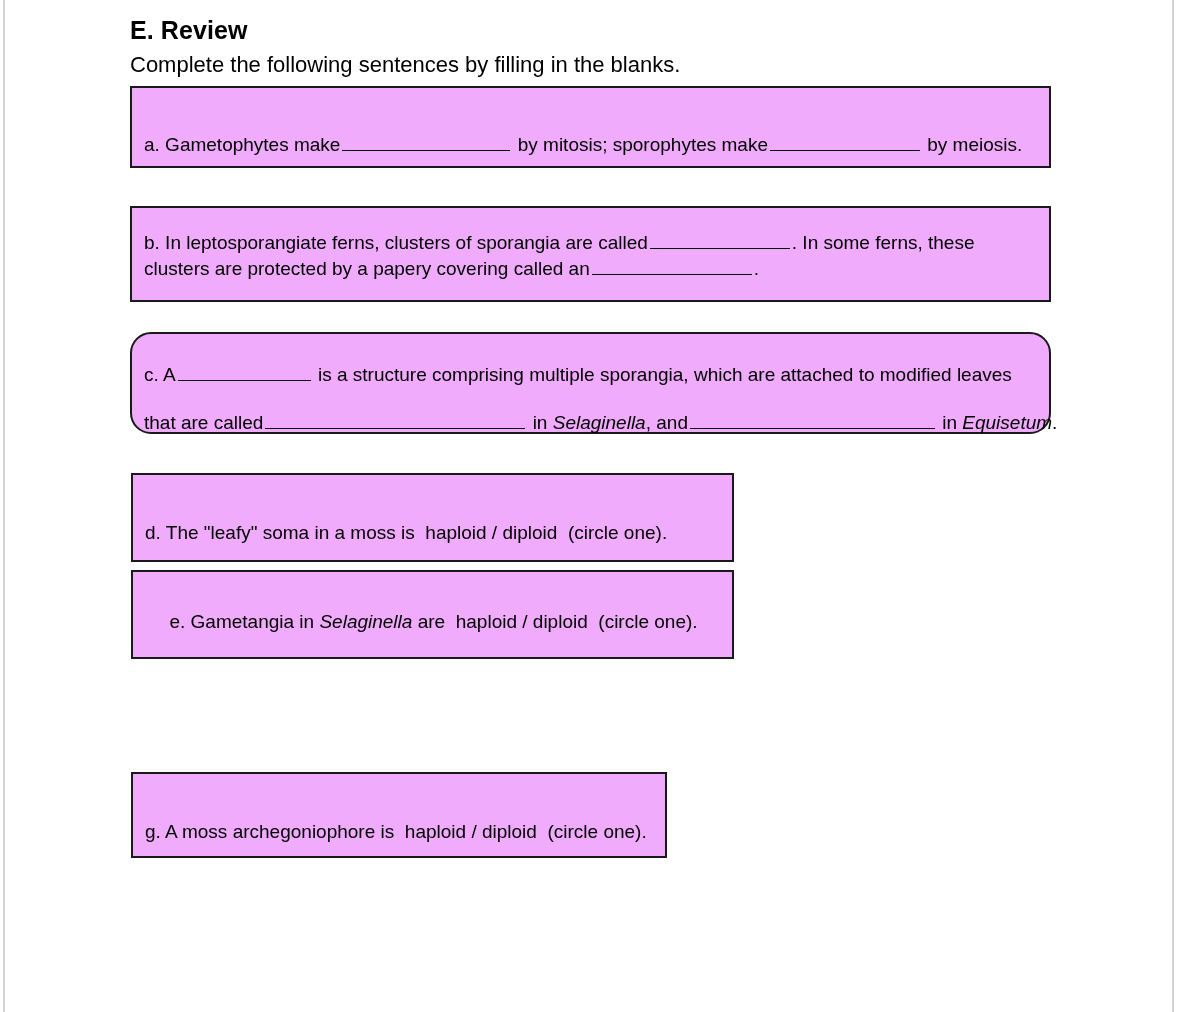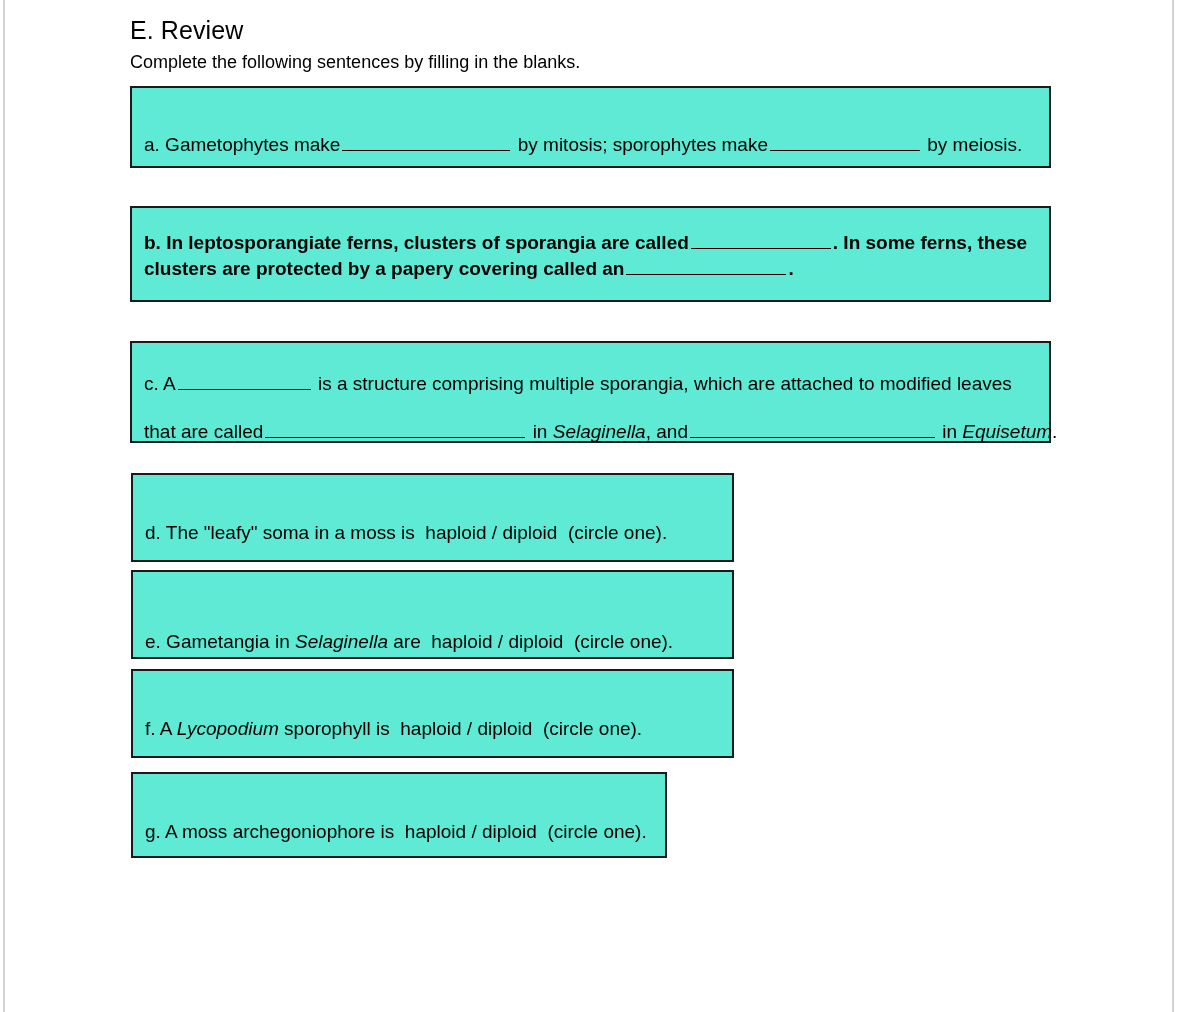--- a/index.html
+++ b/index.html
@@ -40,80 +40,79 @@
 
   .content {
     position: absolute;
     left: 130px;
     top: 0;
     width: 940px;
   }
 
   .section-title {
     font-size: 25px;
-    font-weight: normal;
+    font-weight: bold;
     line-height: 1.0;
     margin: 0;
     padding-top: 18px;
     letter-spacing: 0.1px;
   }
   .section-instruction {
-    font-size: 18px;
+    font-size: 22px;
     line-height: 1.25;
     margin: 0;
     padding-top: 8px;
   }
 
   
   .qbox {
     position: absolute;
     border: 2px solid #1a1a1a;
-    background: #5eead4;
+    background: #f0abfc;
     box-sizing: border-box;
   }
   .qtext {
     position: absolute;
     left: 12px;
     right: 10px;
     font-size: 19px;
     line-height: 1.0;
     white-space: nowrap;
   }
   .qtext.wrap {
     white-space: normal;
     line-height: 1.35;
-    font-weight: bold;
   }
   .blank {
     display: inline-block;
     border-bottom: 1.5px solid #000;
     vertical-align: baseline;
     height: 0.95em;
     margin: 0 2px;
   }
   .ital { font-style: italic; }
   .bold { font-weight: normal; }
 
   
   #box-a  { left: 0px;   top: 86px;  width: 921px; height: 82px; }
   #box-b  { left: 0px;   top: 206px; width: 921px; height: 96px; }
-  #box-c  { left: 0px;   top: 341px; width: 921px; height: 102px; }
+  #box-c  { left: 0px;   top: 332px; width: 921px; height: 102px; border-radius: 21px; }
   #box-d  { left: 1px;   top: 473px; width: 603px; height: 89px; }
   #box-e  { left: 1px;   top: 570px; width: 603px; height: 89px; }
   #box-f  { left: 1px;   top: 669px; width: 603px; height: 89px; }
   #box-g  { left: 1px;   top: 772px; width: 536px; height: 86px; }
   #box-h  { left: 1px;   top: 871px; width: 603px; height: 87px; }
 
   
   #text-a { top: 44px; }
   #text-b { top: 22px; }
   #text-c1 { top: 28px; }
   #text-c2 { top: 76px; }
   #text-d { top: 48px; }
-  #text-e { top: 60px; }
+  #text-e { top: 40px; text-align: center; }
   #text-f { top: 48px; }
   #text-g { top: 48px; }
   #text-h { top: 48px; }
 
   .blank-a1 { width: 168px; }
   .blank-a2 { width: 150px; }
   .blank-b1 { width: 140px; }
   .blank-b2 { width: 160px; }
   .blank-c1 { width: 133px; }
   .blank-c2 { width: 260px; }
@@ -158,25 +157,20 @@
         <span>d. The "leafy" soma in a moss is</span>&nbsp; <span class="bold">haploid / diploid</span>&nbsp; <span>(circle one).</span>
       </div>
     </div>
 
     <div class="qbox" id="box-e">
       <div class="qtext" id="text-e">
         <span>e. Gametangia in</span> <span class="ital">Selaginella</span> <span>are</span>&nbsp; <span class="bold">haploid / diploid</span>&nbsp; <span>(circle one).</span>
       </div>
     </div>
 
-    <div class="qbox" id="box-f">
-      <div class="qtext" id="text-f">
-        <span>f. A</span> <span class="ital">Lycopodium</span> <span>sporophyll is</span>&nbsp; <span class="bold">haploid / diploid</span>&nbsp; <span>(circle one).</span>
-      </div>
-    </div>
 
     <div class="qbox" id="box-g">
       <div class="qtext" id="text-g">
         <span>g. A moss archegoniophore is</span>&nbsp; <span class="bold">haploid / diploid</span>&nbsp; <span>(circle one).</span>
       </div>
     </div>
 
 
   </div>
 </div>

